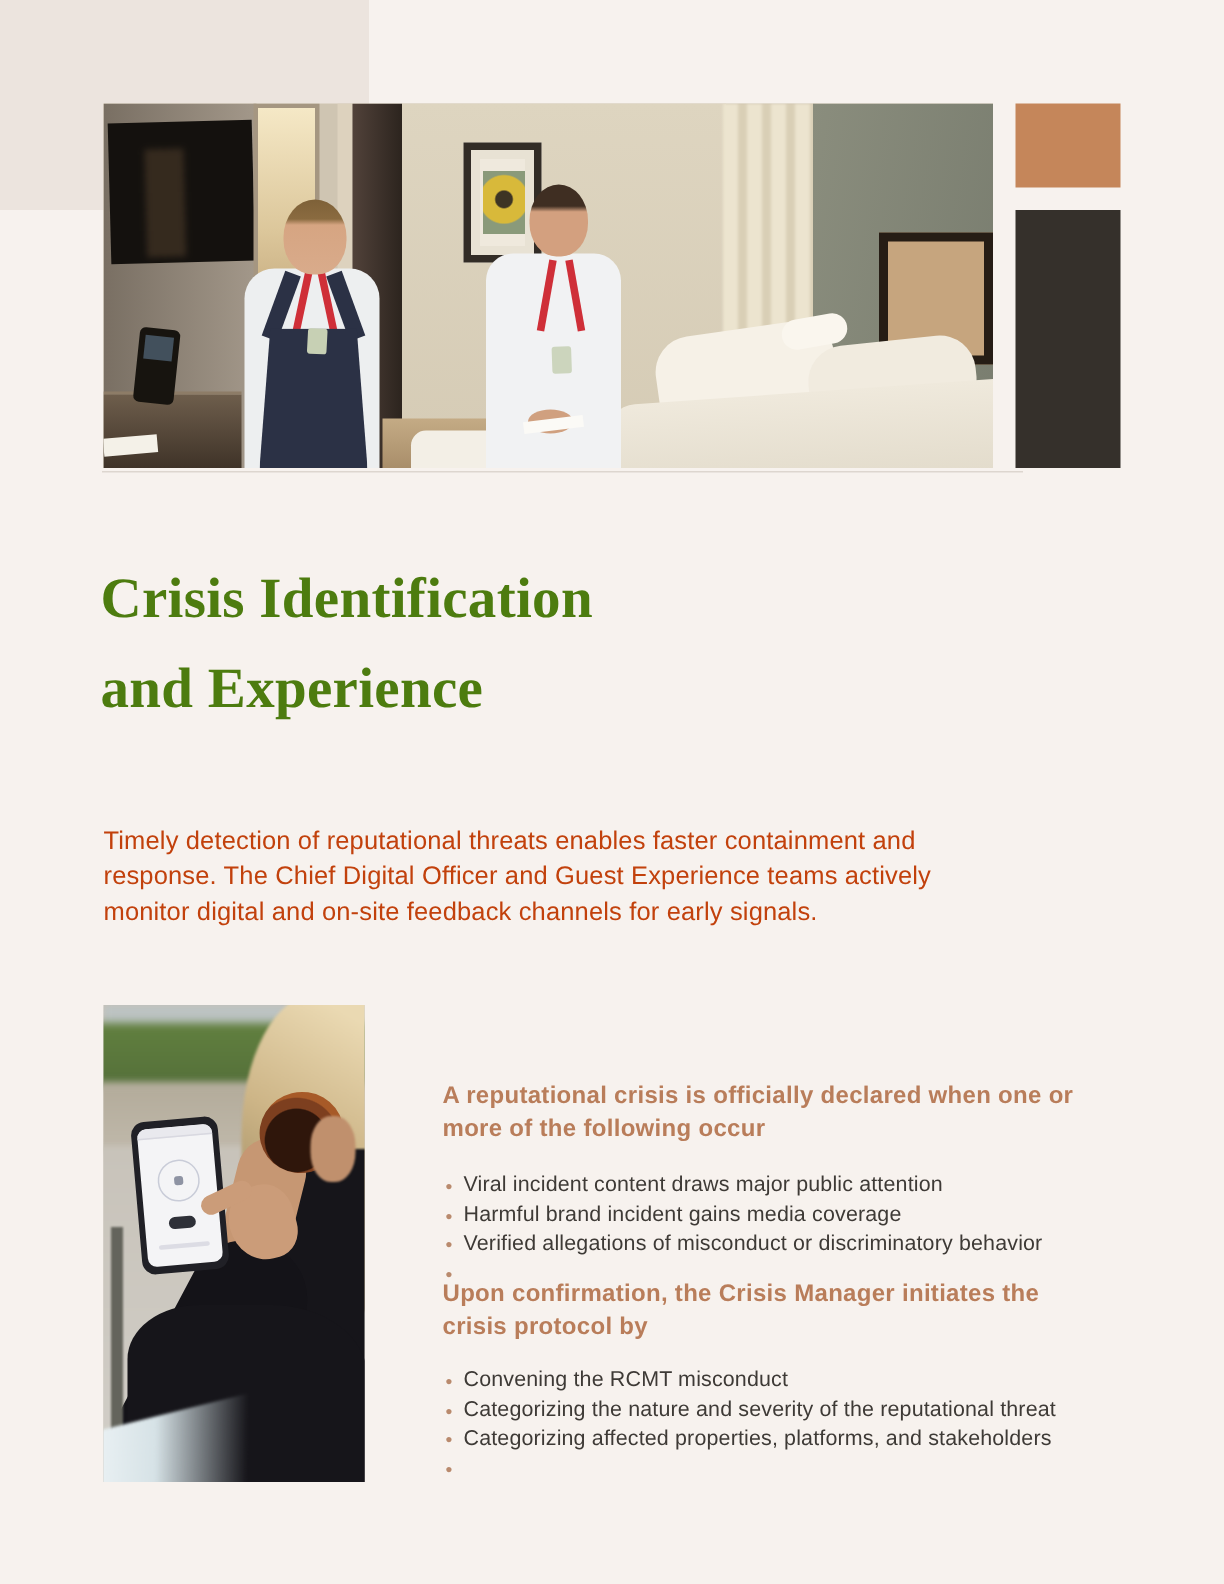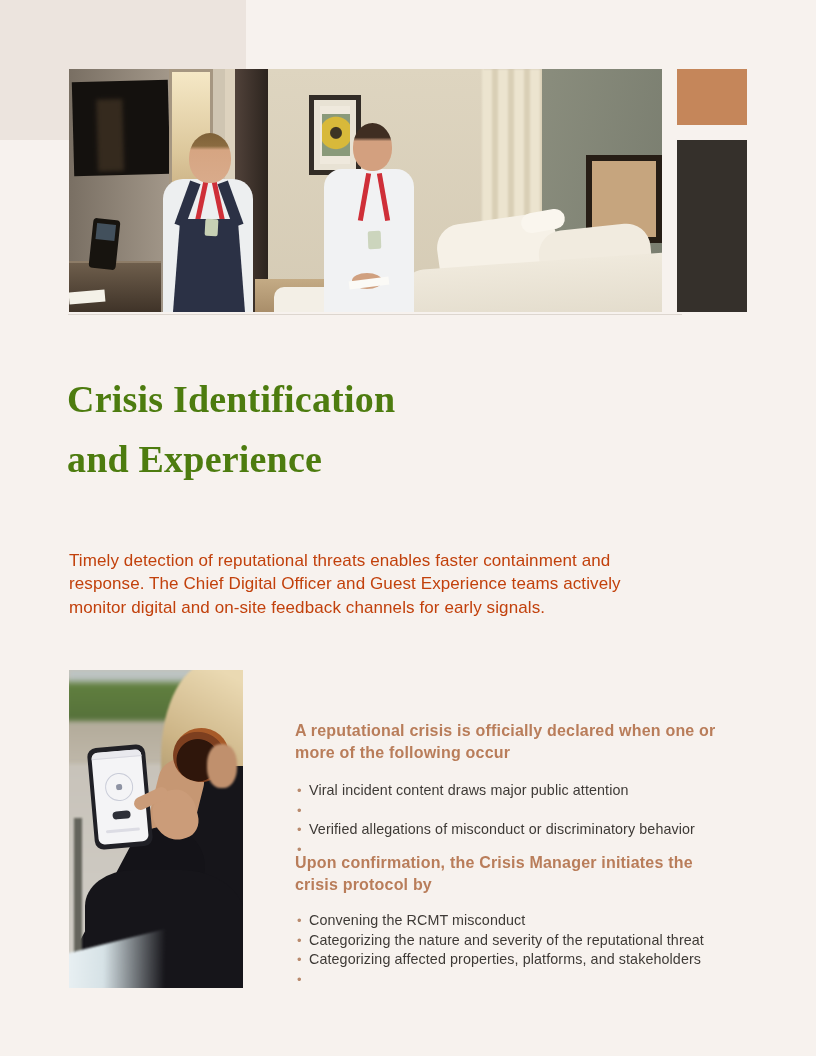--- a/index.html
+++ b/index.html
@@ -196,20 +196,21 @@
 
 <section class="abs section section-1">
   <h2>A reputational crisis is officially declared when one or more of the following occur</h2>
   <ul>
     <li>
         <span class="dot">•</span>
         <span class="bullet-text">Viral incident content draws major public attention</span>
       </li>
     <li>
         <span class="dot">•</span>
+        <span class="bullet-text">Harmful brand incident gains media coverage</span>
       </li>
     <li>
         <span class="dot">•</span>
         <span class="bullet-text">Verified allegations of misconduct or discriminatory behavior</span>
       </li>
     <li>
         <span class="dot">•</span>
       </li>
   </ul>
 </section>

